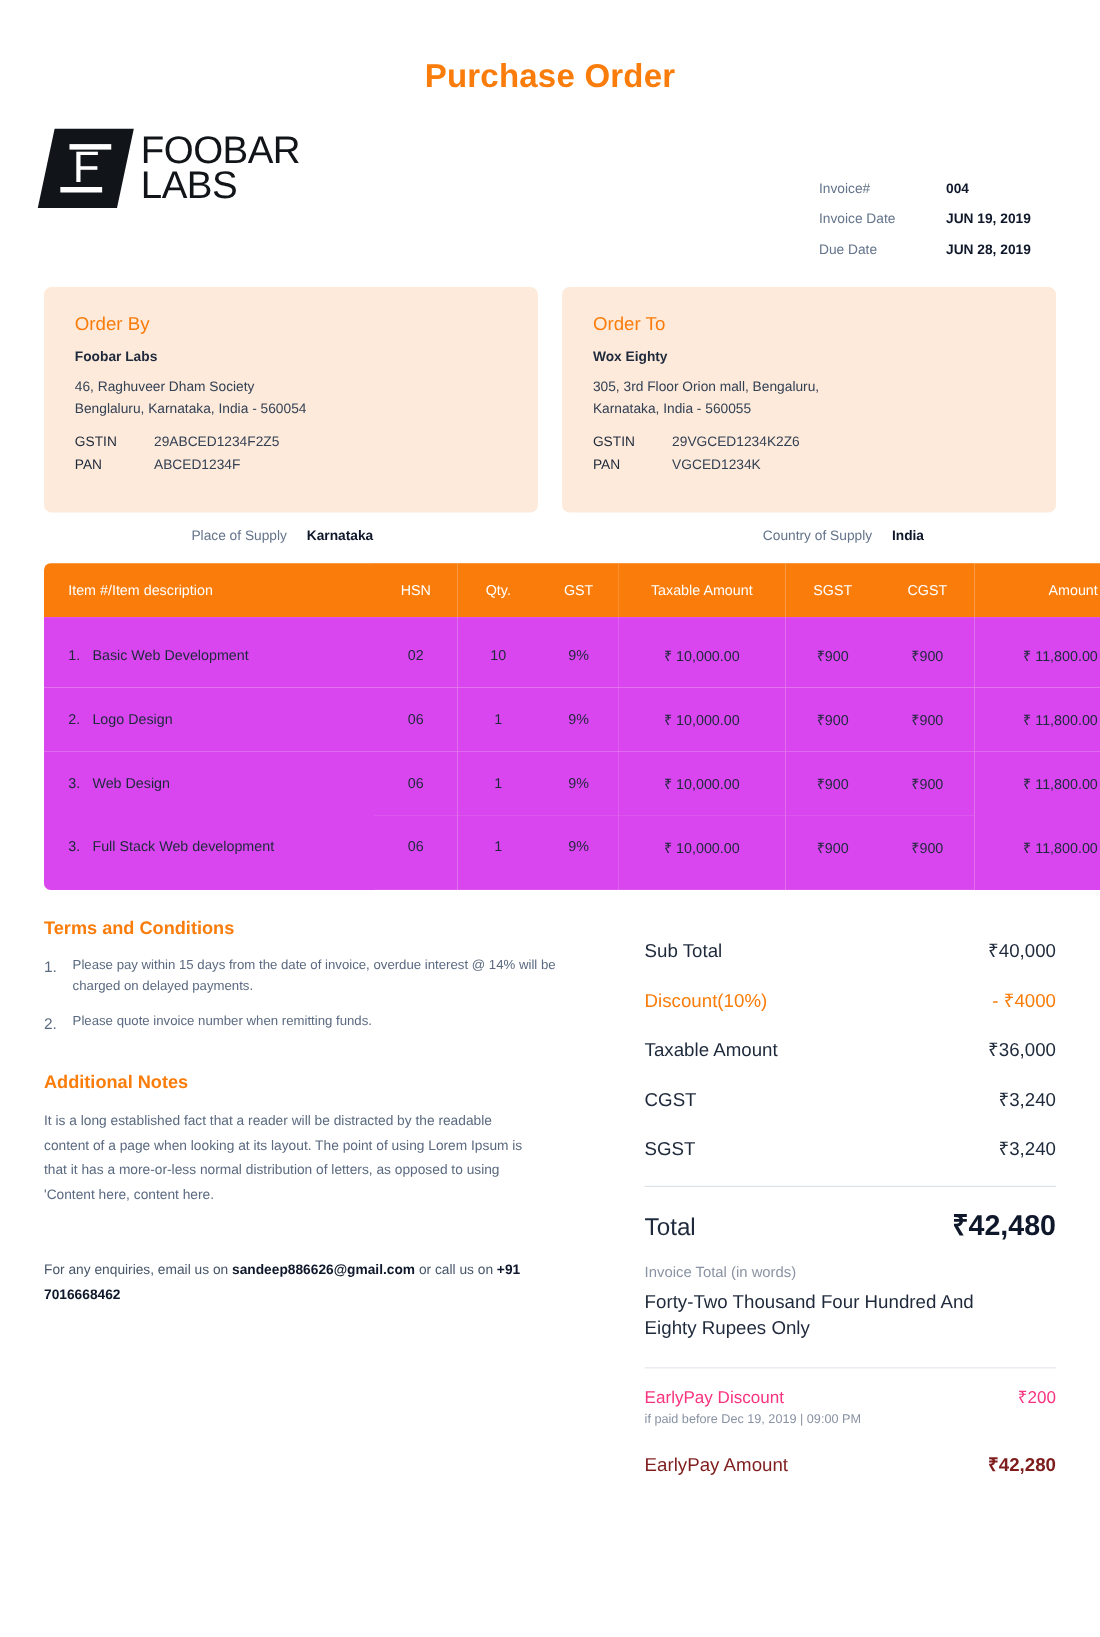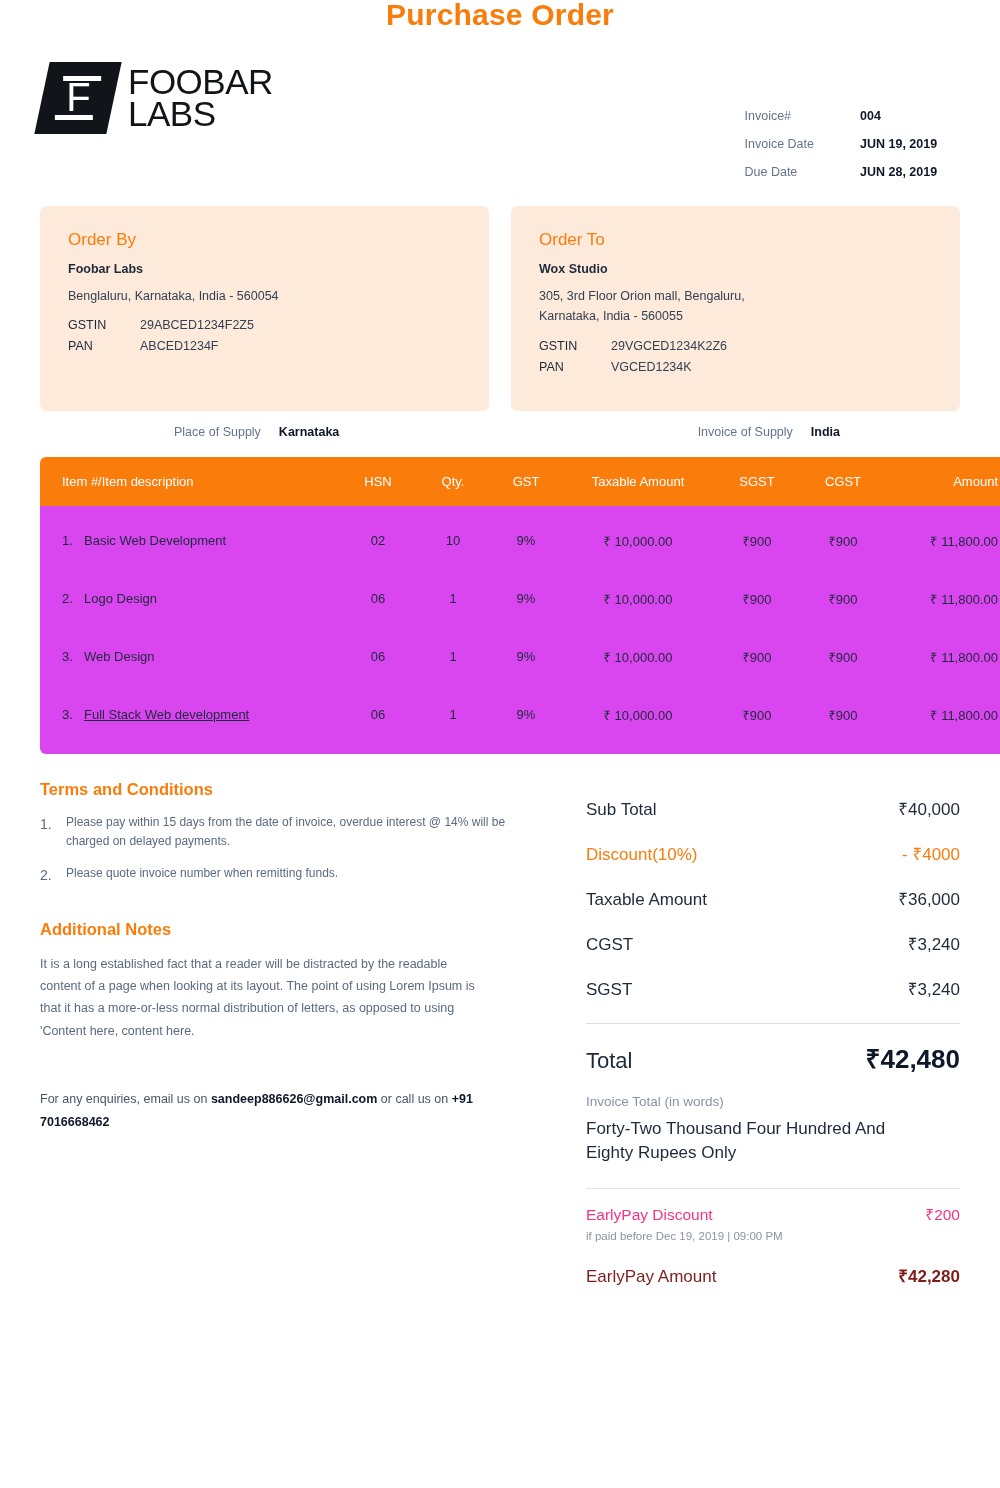--- a/index.html
+++ b/index.html
@@ -16,20 +16,21 @@
   }
   .page { position: relative; width: 1000px; height: 1488px; }
 
   
   .doc-title {
     text-align: center;
     color: #fa7c0a;
     font-size: 30px;
     font-weight: bold;
     letter-spacing: .2px;
+    padding-top: 55px;
     line-height: 1;
   }
 
   
   .header-row {
     display: flex;
     justify-content: space-between;
     align-items: flex-start;
     padding: 32px 40px 0 40px;
   }
@@ -147,21 +148,21 @@
   table.items tbody { background: #fdeada; }
   table.items tbody td {
     font-size: 13px;
     color: #1e293b;
     padding: 20px 0;
     text-align: center;
     background: #d946ef;
   }
   table.items tbody tr:first-child td { padding-top: 26px; }
   table.items tbody tr:last-child td { padding-bottom: 30px; }
-  table.items tbody tr:last-child td:first-child { border-bottom-left-radius: 6px; text-decoration: underline; }
+  table.items tbody tr:last-child td:first-child { border-bottom-left-radius: 6px; }
   table.items tbody tr:last-child td:last-child  { border-bottom-right-radius: 6px; }
   td.item-desc { text-align: left !important; padding-left: 22px !important; }
   td.item-desc .idx { display: inline-block; width: 22px; }
   td.amount-col { text-align: right !important; padding-right: 22px !important; }
 
   .col-desc { width: 300px; }
   .col-hsn  { width: 76px; }
   .col-qty  { width: 74px; }
   .col-gst  { width: 72px; }
   .col-tax  { width: 152px; }
@@ -279,35 +280,36 @@
       </tr>
     </tbody>
       </table>
   </div>
 
   <div class="parties">
     <div class="party-card">
       <div class="party-title">Order By</div>
       <div class="party-name">Foobar Labs</div>
       <div class="party-addr">
+        <div>46, Raghuveer Dham Society</div>
         <div>Benglaluru, Karnataka, India - 560054</div>
       </div>
       <div class="party-id">
         <span class="k">GSTIN</span>
         <span class="v">29ABCED1234F2Z5</span>
       </div>
       <div class="party-id">
         <span class="k">PAN</span>
         <span class="v">ABCED1234F</span>
       </div>
     </div>
 
     <div class="party-card">
       <div class="party-title">Order To</div>
-      <div class="party-name">Wox Studio</div>
+      <div class="party-name">Wox Eighty</div>
       <div class="party-addr">
         <div>305, 3rd Floor Orion mall, Bengaluru,</div>
         <div>Karnataka, India - 560055</div>
       </div>
       <div class="party-id">
         <span class="k">GSTIN</span>
         <span class="v">29VGCED1234K2Z6</span>
       </div>
       <div class="party-id">
         <span class="k">PAN</span>
@@ -315,21 +317,21 @@
       </div>
     </div>
   </div>
 
   <div class="supply-row">
     <div class="supply-left">
       <span class="supply-lbl">Place of Supply</span>
       <span class="supply-val">Karnataka</span>
     </div>
     <div class="supply-right">
-      <span class="supply-lbl">Invoice of Supply</span>
+      <span class="supply-lbl">Country of Supply</span>
       <span class="supply-val">India</span>
     </div>
   </div>
 
   <div class="table-wrap">
     <table class="items">
       <colgroup>
         <col class="col-desc">
           <col class="col-hsn">
           <col class="col-qty">

